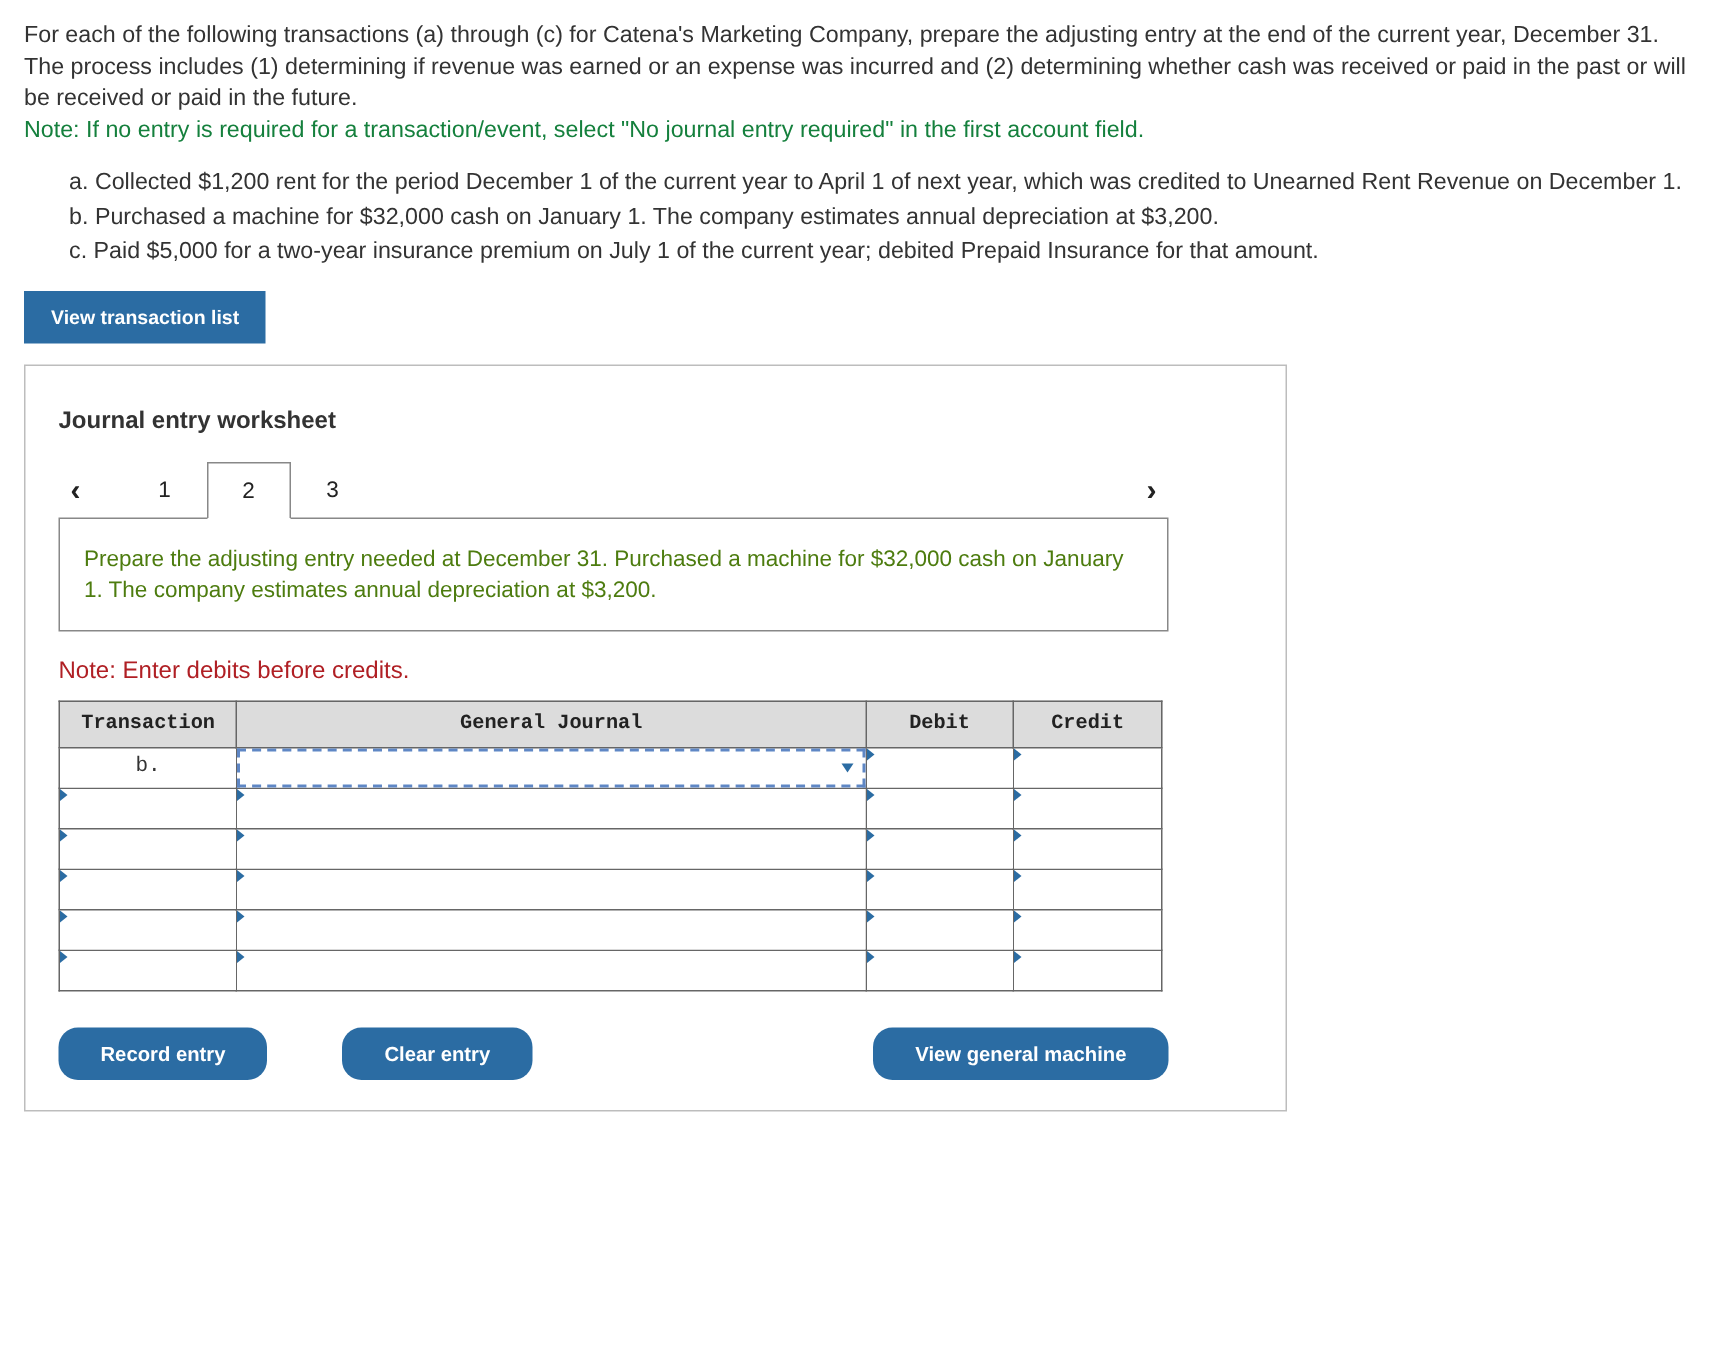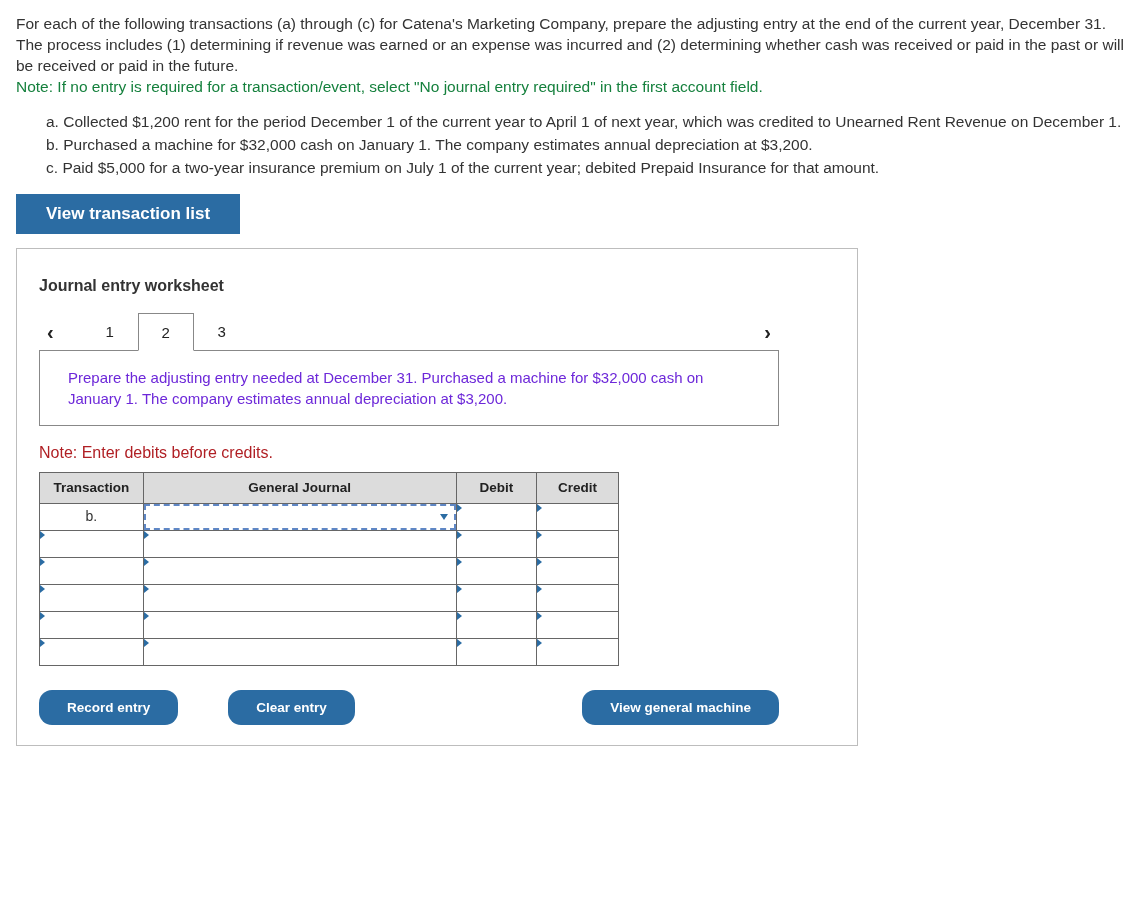--- a/index.html
+++ b/index.html
@@ -13,23 +13,23 @@
     width: 1144px;
   }
   .problem-text { margin-bottom: 14px; }
   .note-red { color: #15803d; font-weight: 400; }
   .trans-list { margin: 12px 0 16px 30px; }
   .trans-list .item { margin-bottom: 2px; }
   .btn-blue {
     background: #2b6ca3;
     color: #fff;
     font-weight: 700;
-    font-size: 17px;
+    font-size: 13px;
     border: none;
-    padding: 10px 30px;
+    padding: 10px 18px;
     cursor: pointer;
     font-family: Arial, Helvetica, sans-serif;
   }
   .worksheet-panel {
     width: 842px;
     border: 1px solid #bdbdbd;
     margin-top: 14px;
     padding: 22px 22px 20px 22px;
   }
   .ws-title {
@@ -68,36 +68,36 @@
     border: 1px solid #888;
     border-bottom: 1px solid #fff;
     position: relative;
     z-index: 2;
     background: #fff;
   }
   .prompt-box {
     border: 1px solid #888;
     width: 740px;
     margin-top: -1px;
-    padding: 16px 28px;
+    padding: 16px 16px;
     font-family: Verdana, Arial, sans-serif;
     font-size: 15px;
-    color: #6d28d9;
+    color: #4d7c0f;
     line-height: 1.4;
   }
   .note-small {
     color: #b01f24;
     font-family: Verdana, Arial, sans-serif;
     font-size: 16px;
     margin: 16px 0 8px 0;
   }
   table.journal {
     border-collapse: collapse;
-    width: 580px;
-    font-family: Liberation Sans, sans-serif;
+    width: 736px;
+    font-family: Liberation Mono, monospace;
     font-size: 13.5px;
   }
   table.journal th {
     background: #dcdcdc;
     border: 1px solid #666;
     padding: 6px 6px;
     font-weight: 700;
     color: #222;
   }
   table.journal td {

